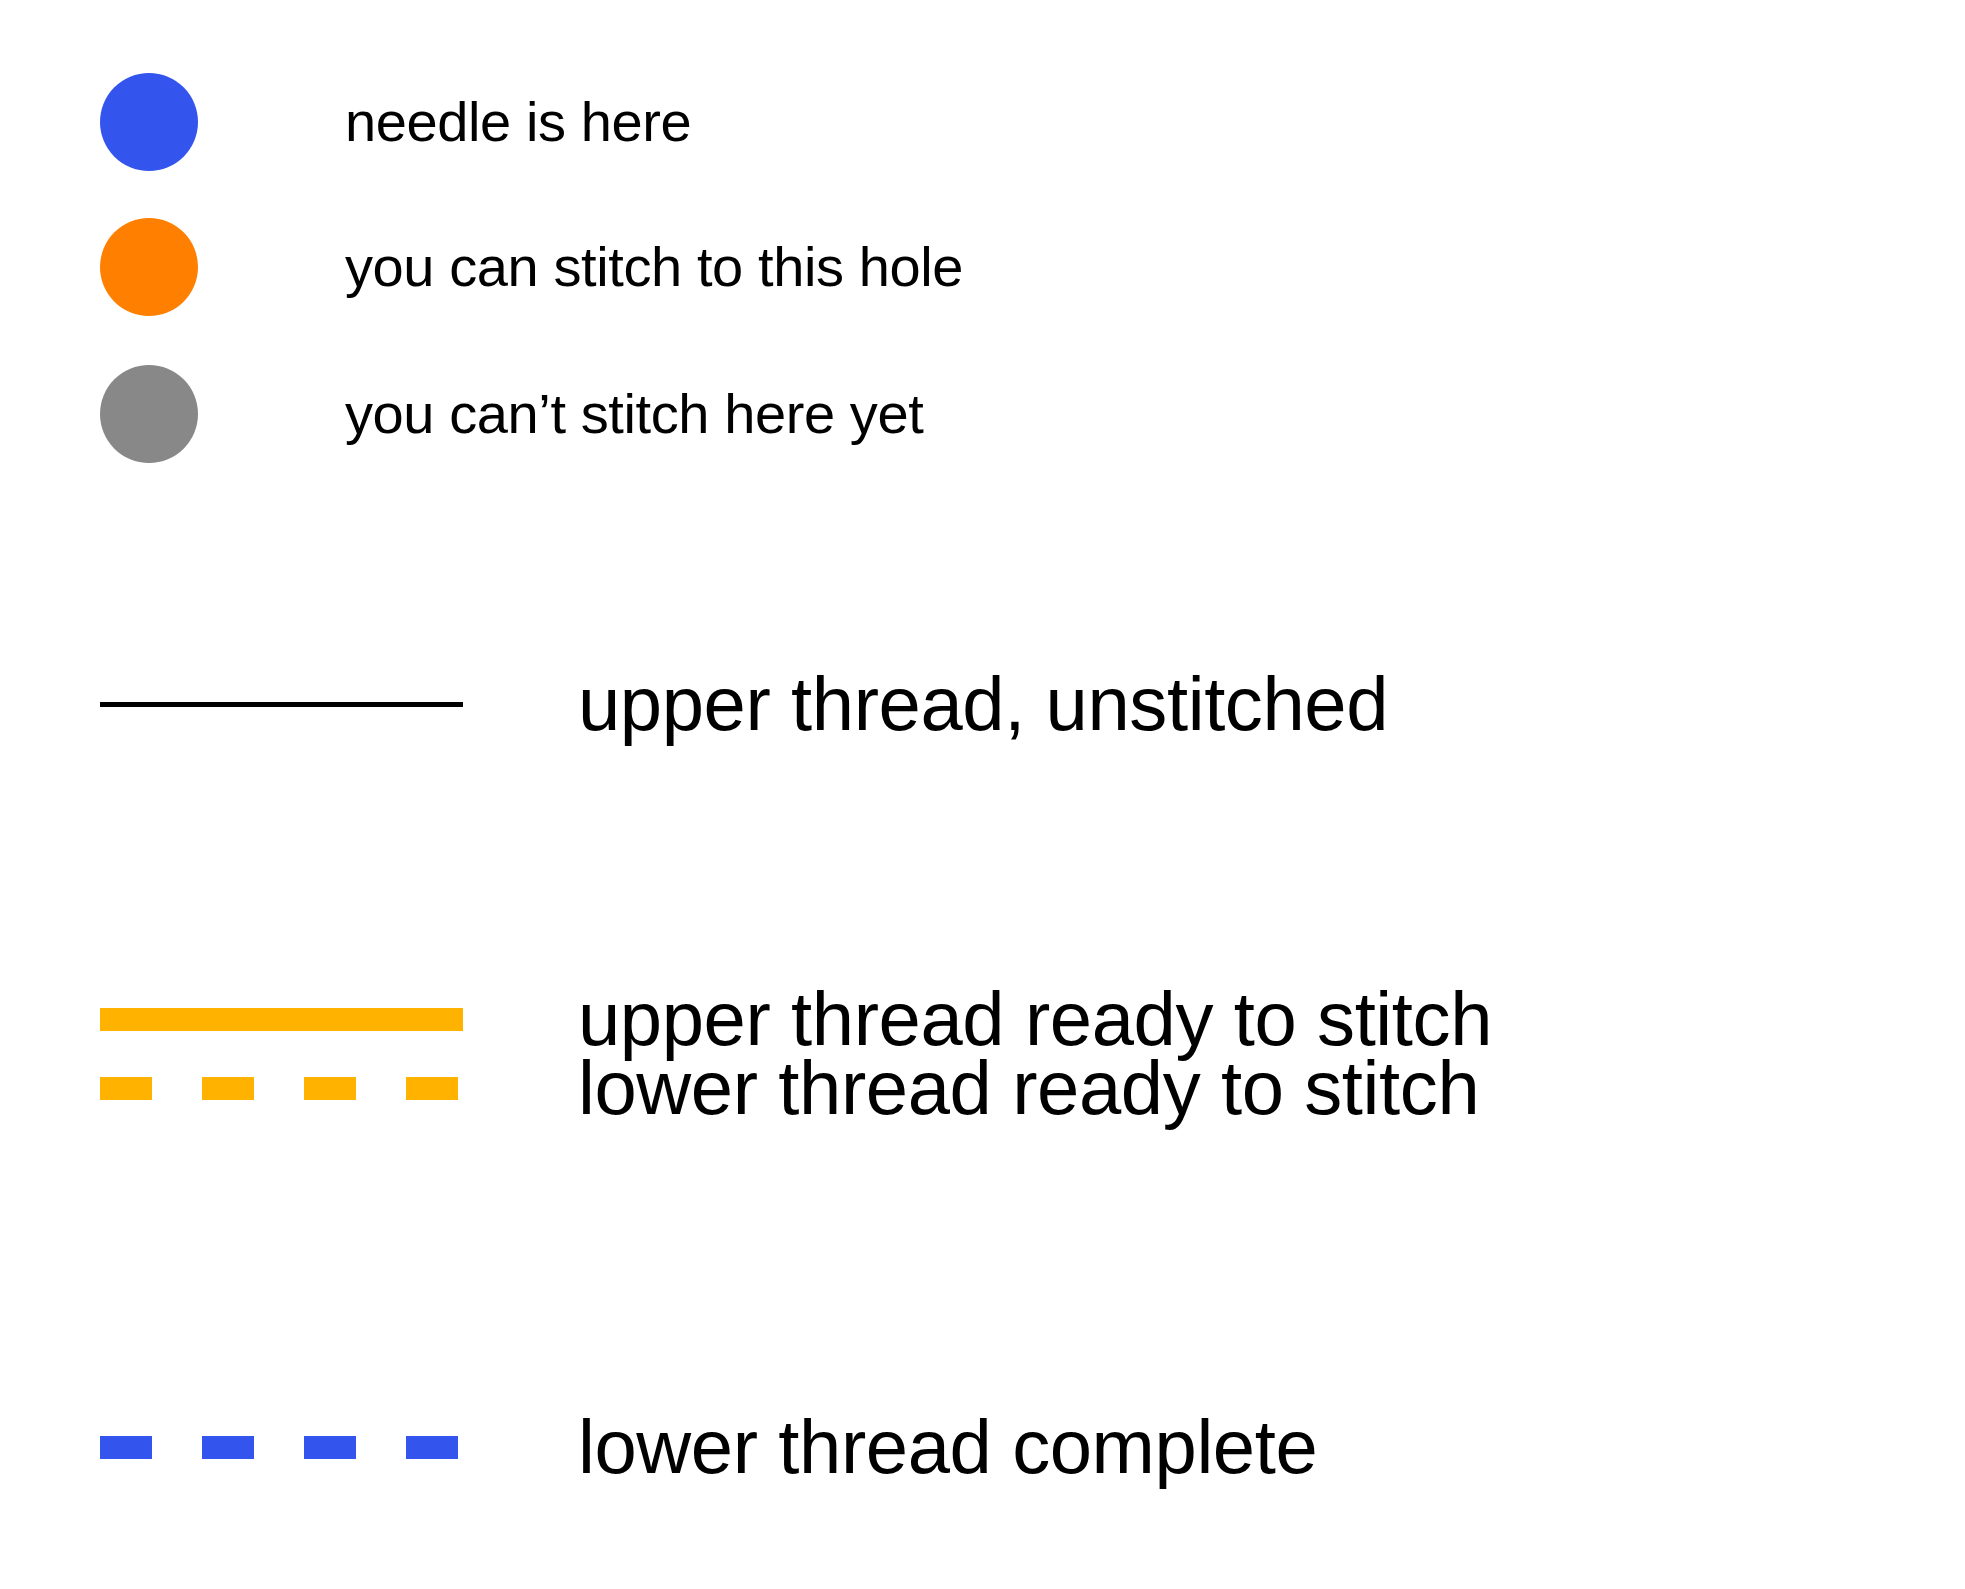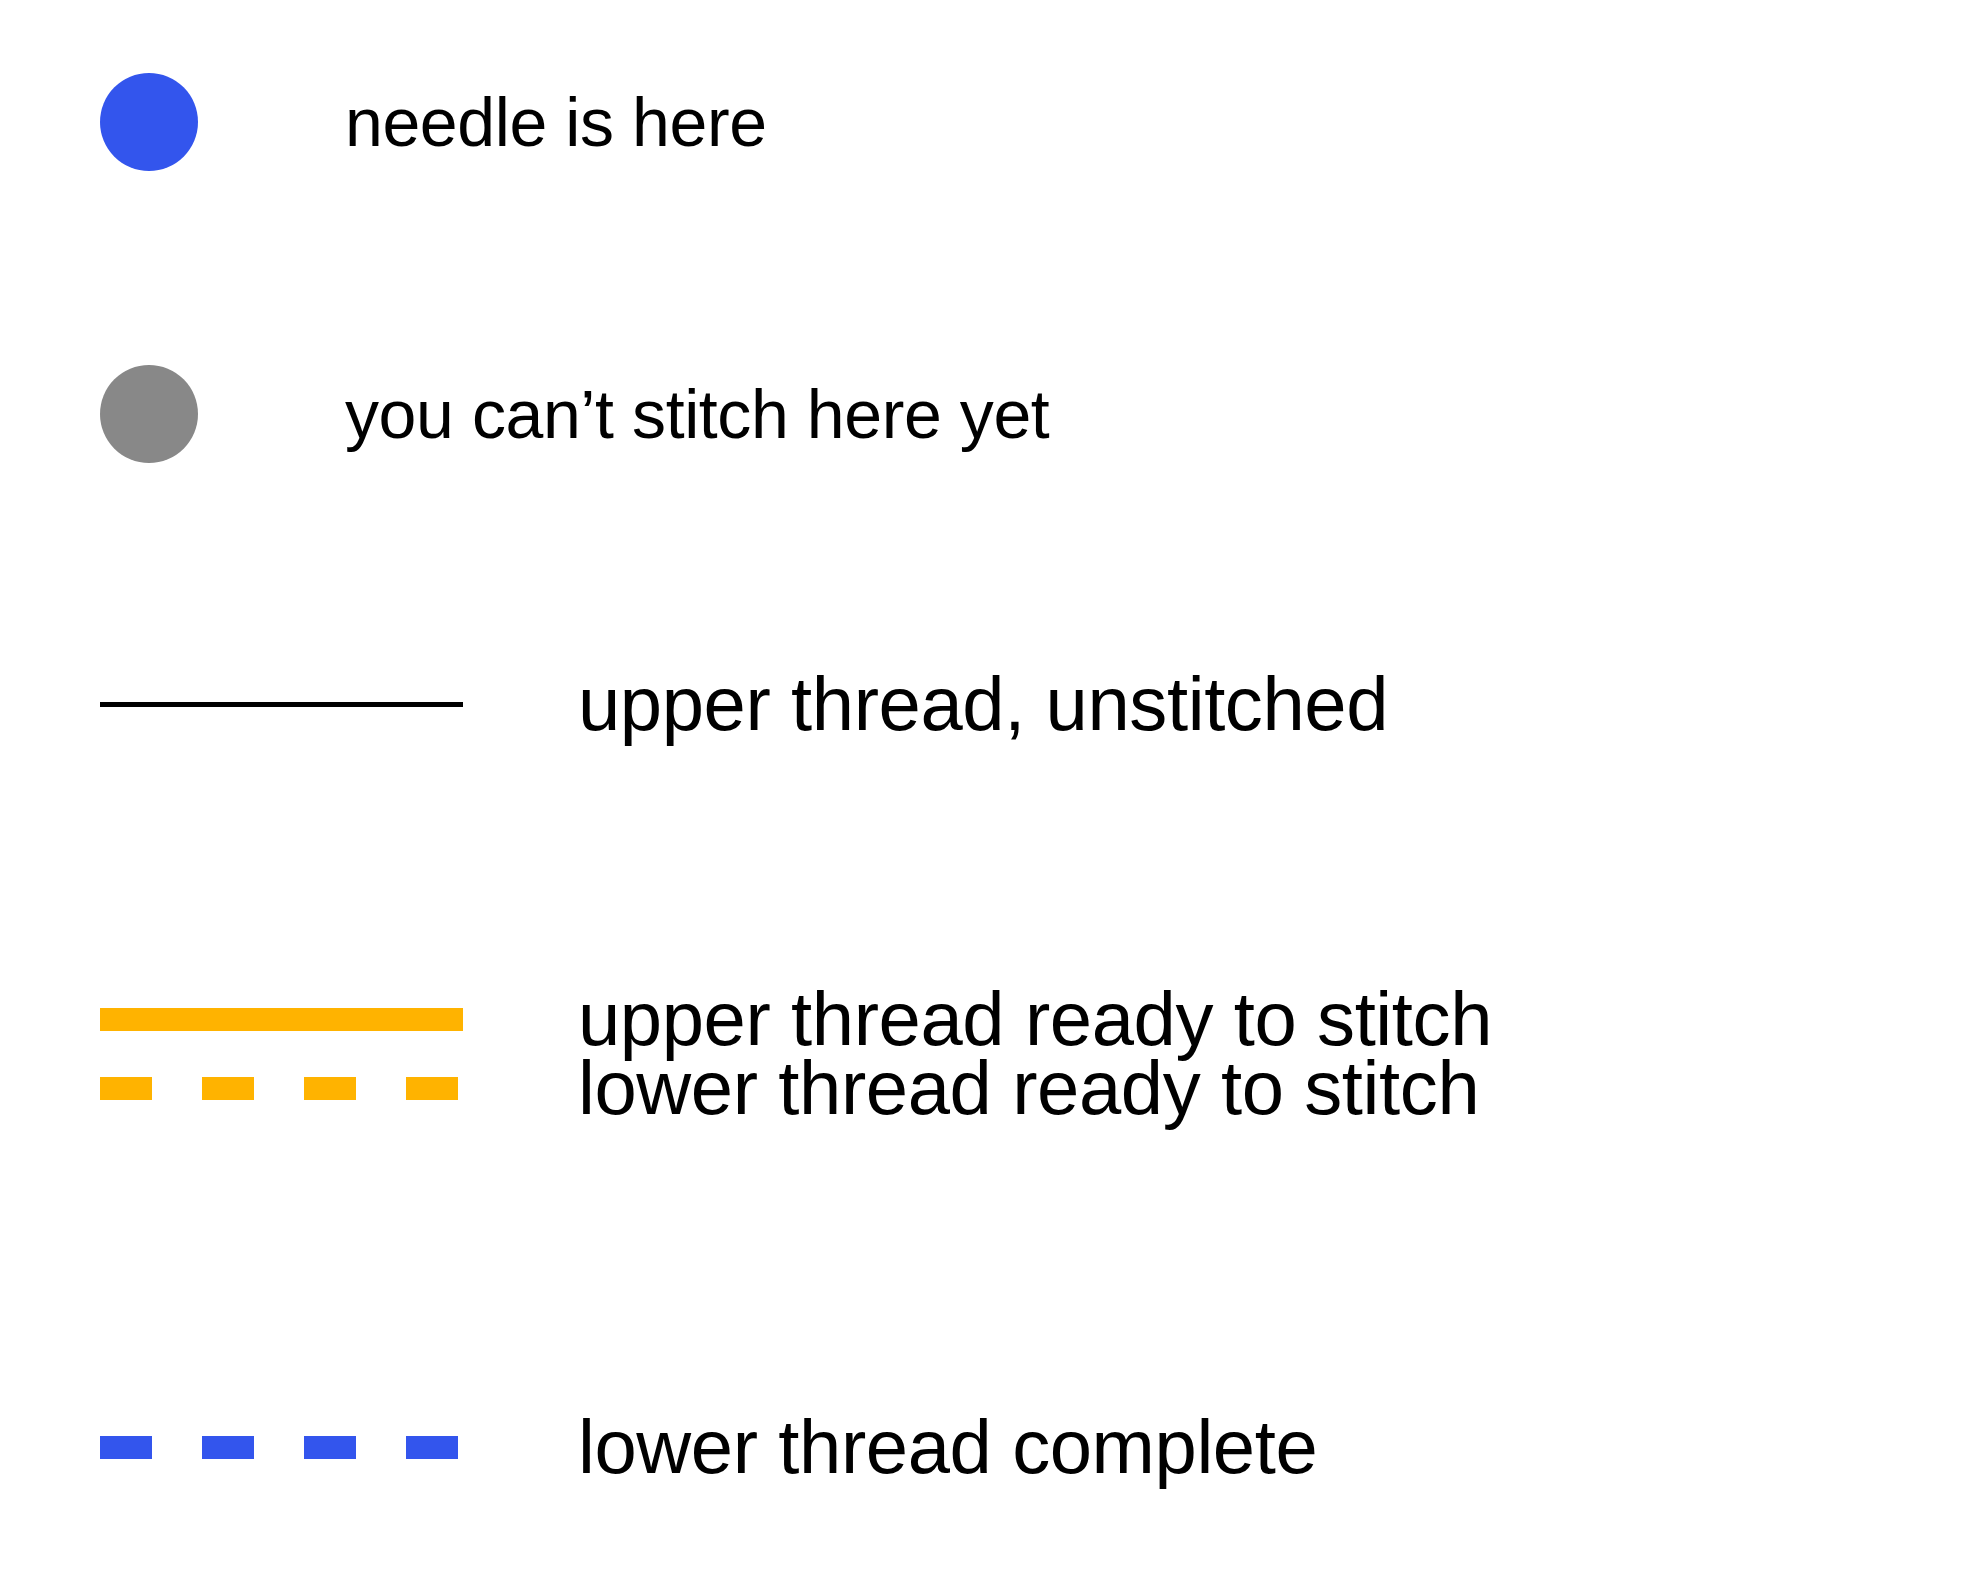--- a/index.html
+++ b/index.html
@@ -45,21 +45,21 @@
     height: 98px;
     border-radius: 50%;
     display: block;
   }
   .marker-label {
     position: absolute;
     left: 345px;
     top: 0;
     height: 98px;
     line-height: 98px;
-    font-size: 68px;
+    font-size: 56px;
     letter-spacing: -0.4px;
     white-space: nowrap;
   }
 
   
   .line-row {
     position: absolute;
     left: 0;
     width: 1965px;
     height: 96px;
@@ -112,20 +112,26 @@
 
 <div id="legend-root">
 
   <div class="marker-row" style="top:73px;">
     <div class="marker-swatch-cell">
       <span class="dot" style="background:#3355ED;"></span>
     </div>
     <div class="marker-label">needle is here</div>
   </div>
 
+  <div class="marker-row" style="top:218px;">
+    <div class="marker-swatch-cell">
+      <span class="dot" style="background:#FF8000;"></span>
+    </div>
+    <div class="marker-label">you can stitch to this hole</div>
+  </div>
 
   <div class="marker-row" style="top:365px;">
     <div class="marker-swatch-cell">
       <span class="dot" style="background:#888888;"></span>
     </div>
     <div class="marker-label">you can’t stitch here yet</div>
   </div>
 
   <div class="line-row" style="top:656px;">
     <div class="line-swatch-cell">

